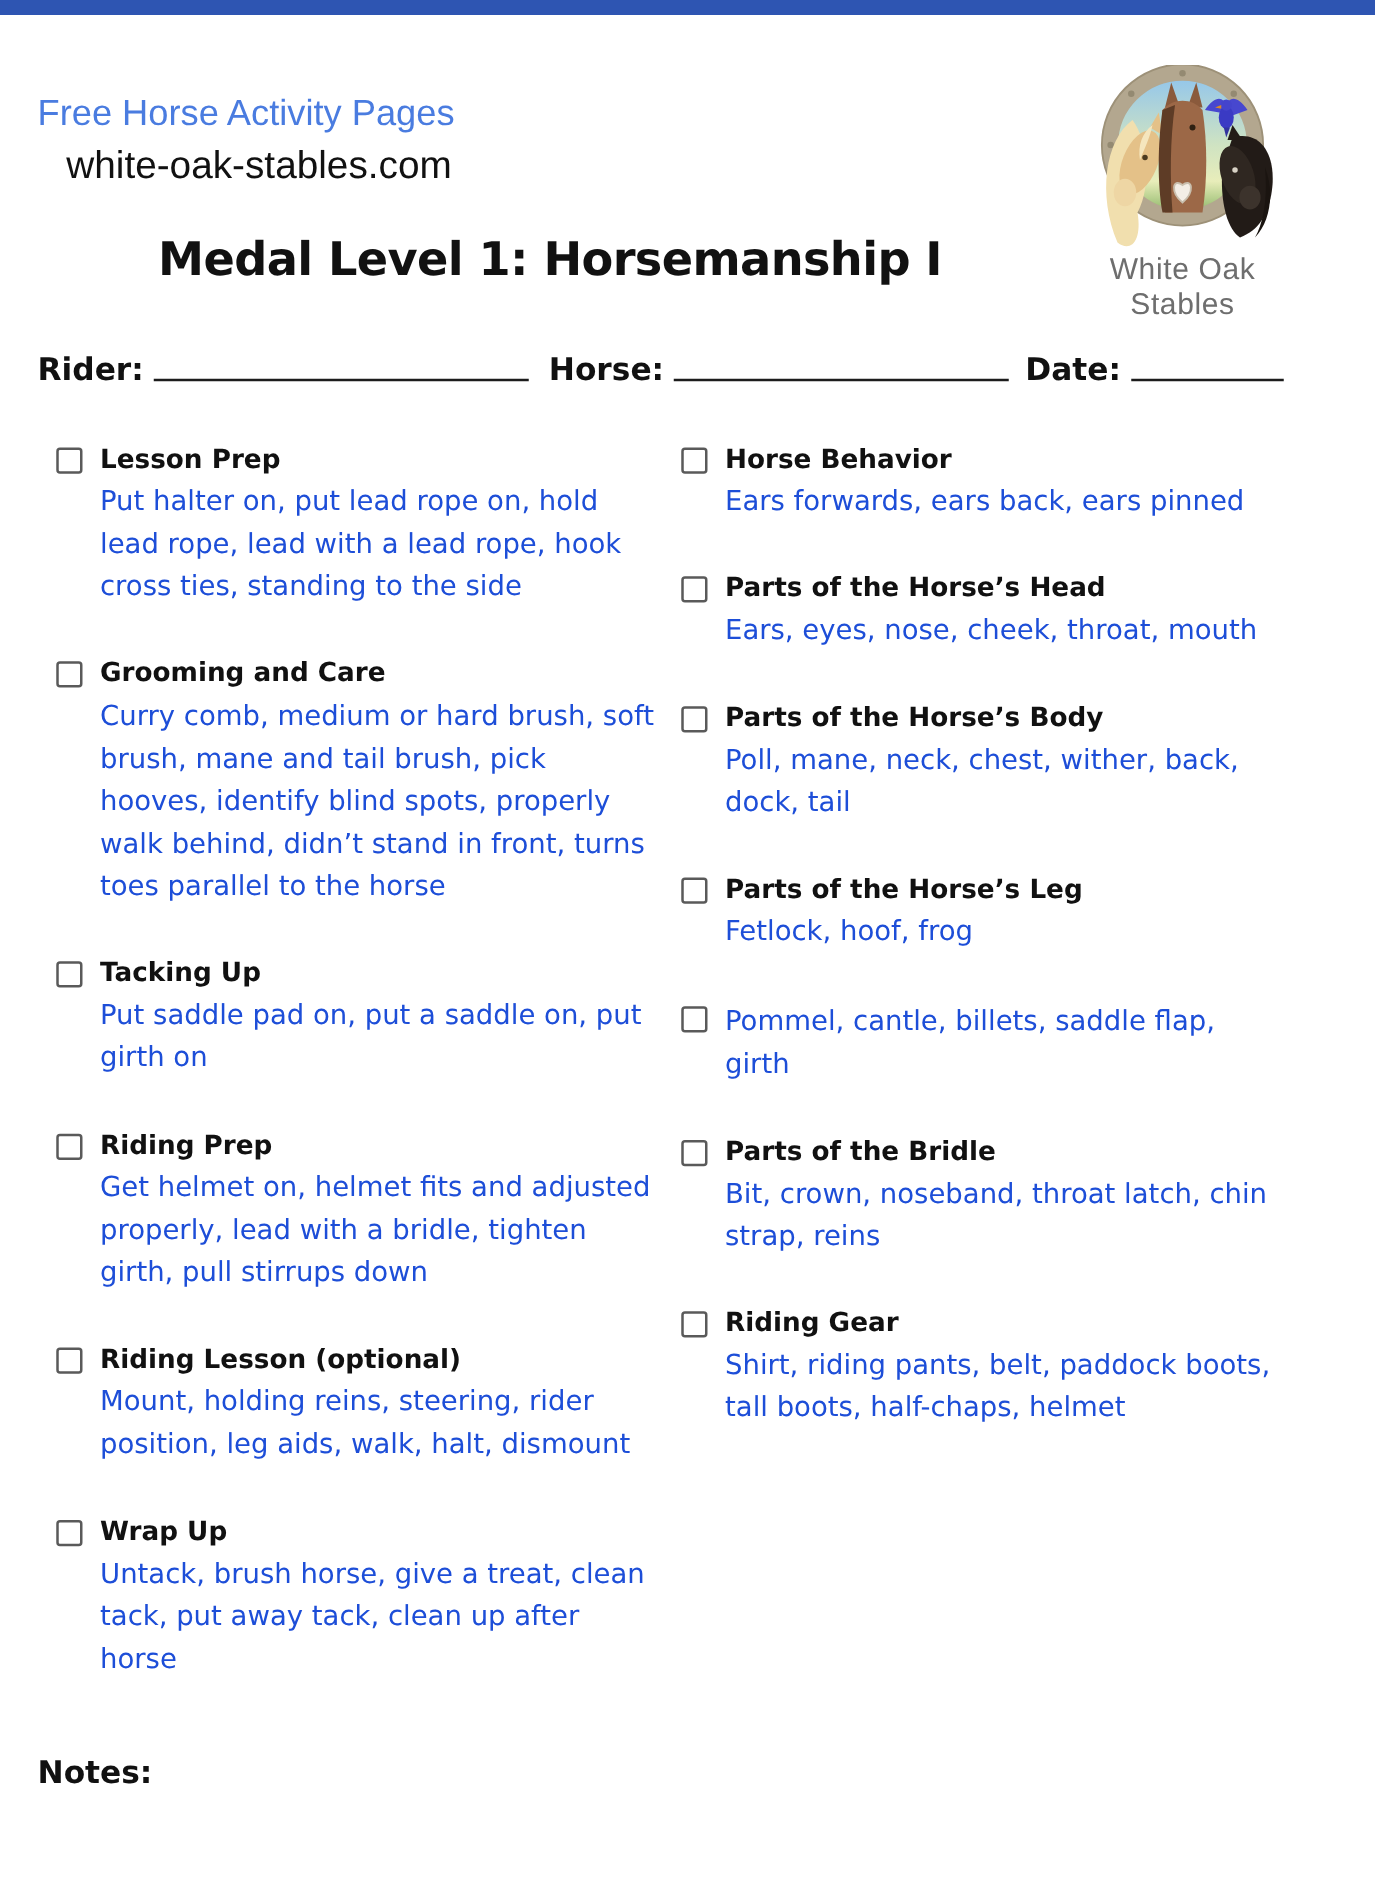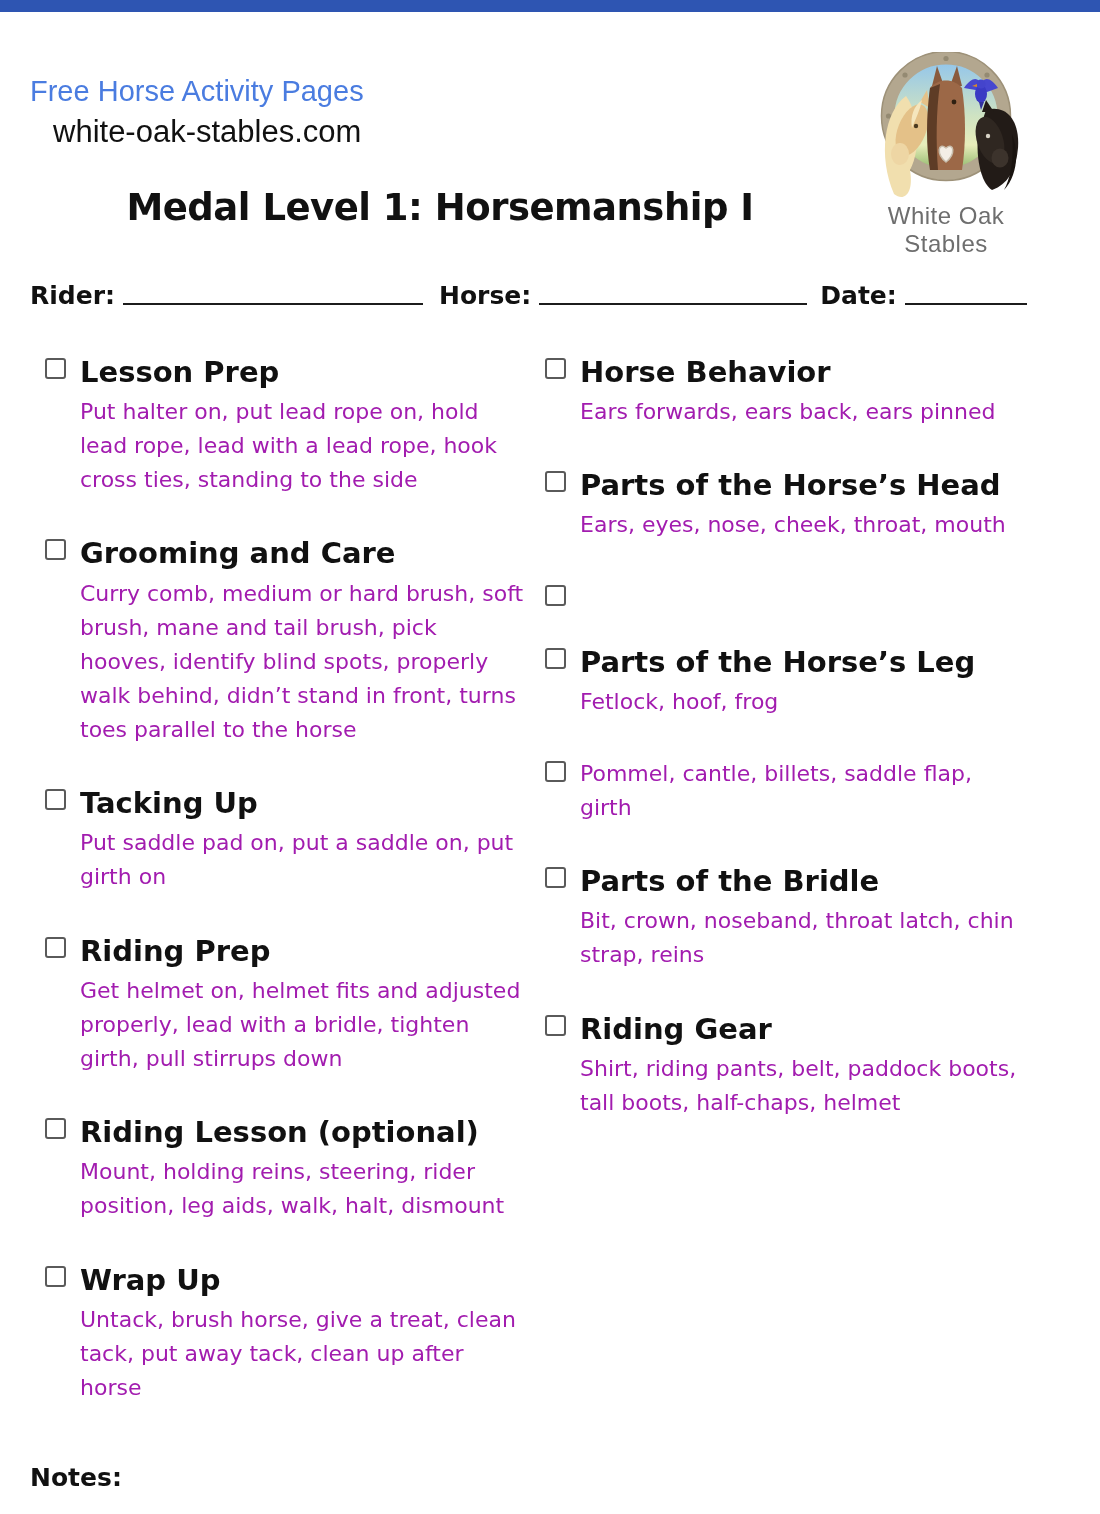--- a/index.html
+++ b/index.html
@@ -96,29 +96,29 @@
     width: 21px;
     height: 21px;
     border: 2.5px solid #5a5a5a;
     border-radius: 3px;
     background: #ffffff;
     margin-top: 4px;
     cursor: pointer;
   }
   .item-body { margin-left: 14px; }
   .item-title {
-    font-size: 29px;
+    font-size: 21px;
     font-weight: bold;
     line-height: 1.25;
     margin-bottom: 5px;
   }
   .item-desc {
     font-size: 22px;
     line-height: 1.55;
-    color: #a21caf;
+    color: #1d4ed8;
   }
   .col-left  .item-desc { max-width: 448px; }
   .col-right .item-desc { max-width: 445px; }
 
   
   .notes-label {
     margin: 20px 0 0 30px;
     font-size: 25px;
     font-weight: bold;
   }
@@ -273,20 +273,24 @@
     <div class="check-item">
       <span class="checkbox"></span>
       <div class="item-body">
         <div class="item-title">Parts of the Horse’s Head</div>
         <div class="item-desc">Ears, eyes, nose, cheek, throat, mouth</div>
       </div>
     </div>
 
     <div class="check-item">
       <span class="checkbox"></span>
+      <div class="item-body">
+        <div class="item-title">Parts of the Horse’s Body</div>
+        <div class="item-desc">Poll, mane, neck, chest, wither, back, dock, tail</div>
+      </div>
     </div>
 
     <div class="check-item">
       <span class="checkbox"></span>
       <div class="item-body">
         <div class="item-title">Parts of the Horse’s Leg</div>
         <div class="item-desc">Fetlock, hoof, frog</div>
       </div>
     </div>
 

